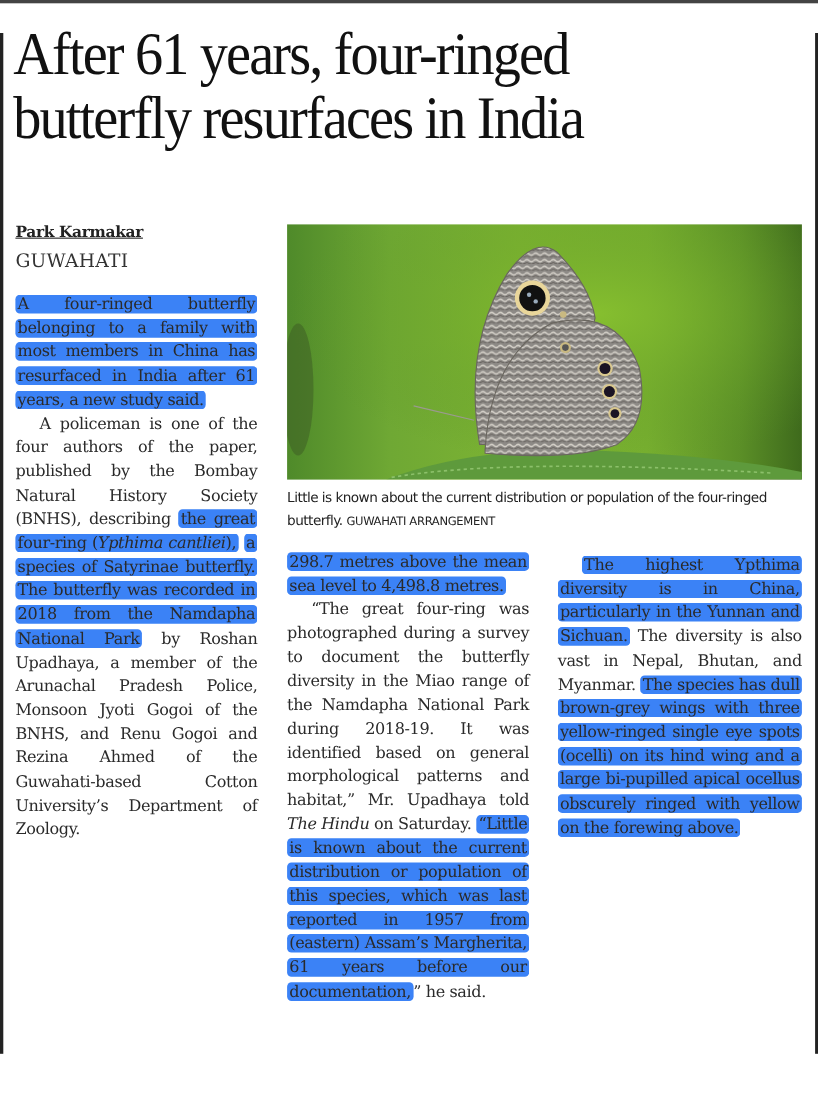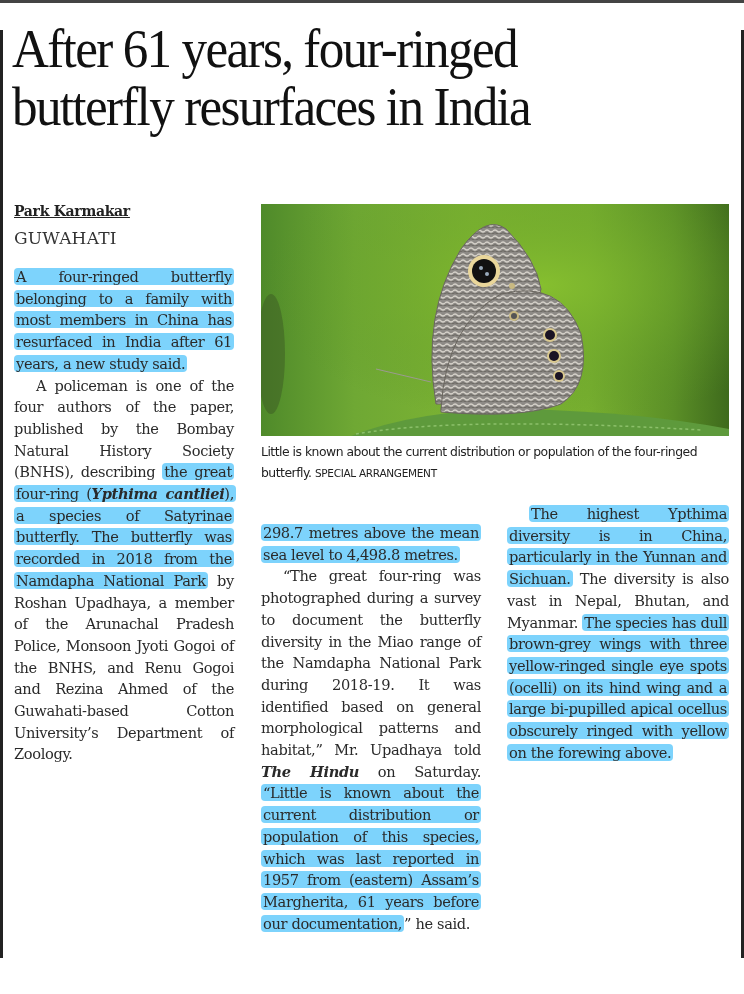--- a/index.html
+++ b/index.html
@@ -25,29 +25,29 @@
   .dateline {
     position: absolute; left: 14px; top: 228px;
     font-family: "DejaVu Serif", serif; font-size: 17px; color: #333; letter-spacing: 0.2px;
   }
 
   .col {
     position: absolute; font-size: 14.6px; line-height: 21.7px; text-align: justify;
     letter-spacing: -0.35px; hyphens: none;
   }
   .col1 { left: 14px; top: 266px; width: 220px; }
-  .col2 { left: 261px; top: 522px; width: 220px; }
+  .col2 { left: 261px; top: 500px; width: 220px; }
   .col3 { left: 507px; top: 503px; width: 222px; }
   .col p { margin: 0; }
   .col p.indent { text-indent: 22px; }
   .hl {
-    background: #7dd3fc; border-radius: 4px; padding: 0 2px;
+    background: #3b82f6; border-radius: 4px; padding: 0 2px;
     box-decoration-break: clone; -webkit-box-decoration-break: clone;
   }
-  em { font-style: italic; font-weight: bold; }
+  em { font-style: italic; }
 
   .photo {
     position: absolute; left: 261px; top: 204px; width: 468px; height: 232px; overflow: hidden;
     background: linear-gradient(90deg, #4f8a2a 0%, #6fa834 20%, #7db433 45%, #78b030 70%, #5b8f27 88%, #3e6a1c 100%);
   }
   .photo svg { display: block; }
   .caption {
     position: absolute; left: 261px; top: 441px; width: 470px;
     font-family: "DejaVu Sans", "Liberation Sans", sans-serif; font-size: 12.4px; line-height: 21px;
     color: #222; letter-spacing: -0.5px;
@@ -105,21 +105,21 @@
     <circle cx="289" cy="131" r="7" fill="#d9c88e"></circle>
     <circle cx="289" cy="131" r="5" fill="#1b1424"></circle>
     <circle cx="293" cy="152" r="7" fill="#d9c88e"></circle>
     <circle cx="293" cy="152" r="5" fill="#1b1424"></circle>
     <circle cx="298" cy="172" r="6" fill="#d9c88e"></circle>
     <circle cx="298" cy="172" r="4" fill="#1b1424"></circle>
   </svg>
 </div>
 <div class="caption">
   <span>Little is known about the current distribution or population of the four-ringed butterfly.</span>
-  <span class="credit">SPECIAL ARRANGEMENT</span>
+  <span class="credit">GUWAHATI ARRANGEMENT</span>
 </div>
 
 <div class="col col1">
   <p><span class="hl">A four-ringed butterfly belonging to a family with most members in China has resurfaced in India after 61 years, a new study said.</span></p>
   <p class="indent"><span>A policeman is one of the four authors of the paper, published by the Bombay Natural History Society (BNHS), describing </span><span class="hl"><span>the great four-ring (</span><em>Ypthima cantliei</em><span>),</span></span> <span class="hl">a species of Satyrinae butterfly. The butterfly was recorded in 2018 from the Namdapha National Park</span><span> by Roshan Upadhaya, a member of the Arunachal Pradesh Police, Monsoon Jyoti Gogoi of the BNHS, and Renu Gogoi and Rezina Ahmed of the Guwahati-based Cotton University’s Department of Zoology.</span></p>
 </div>
 
 <div class="col col2">
   <p><span class="hl">298.7 metres above the mean sea level to 4,498.8 metres.</span></p>
   <p class="indent"><span>“The great four-ring was photographed during a survey to document the butterfly diversity in the Miao range of the Namdapha National Park during 2018-19. It was identified based on general morphological patterns and habitat,” Mr. Upadhaya told </span><em>The Hindu</em><span> on Saturday.</span> <span class="hl">“Little is known about the current distribution or population of this species, which was last reported in 1957 from (eastern) Assam’s Margherita, 61 years before our documentation,</span><span>” he said.</span></p>

